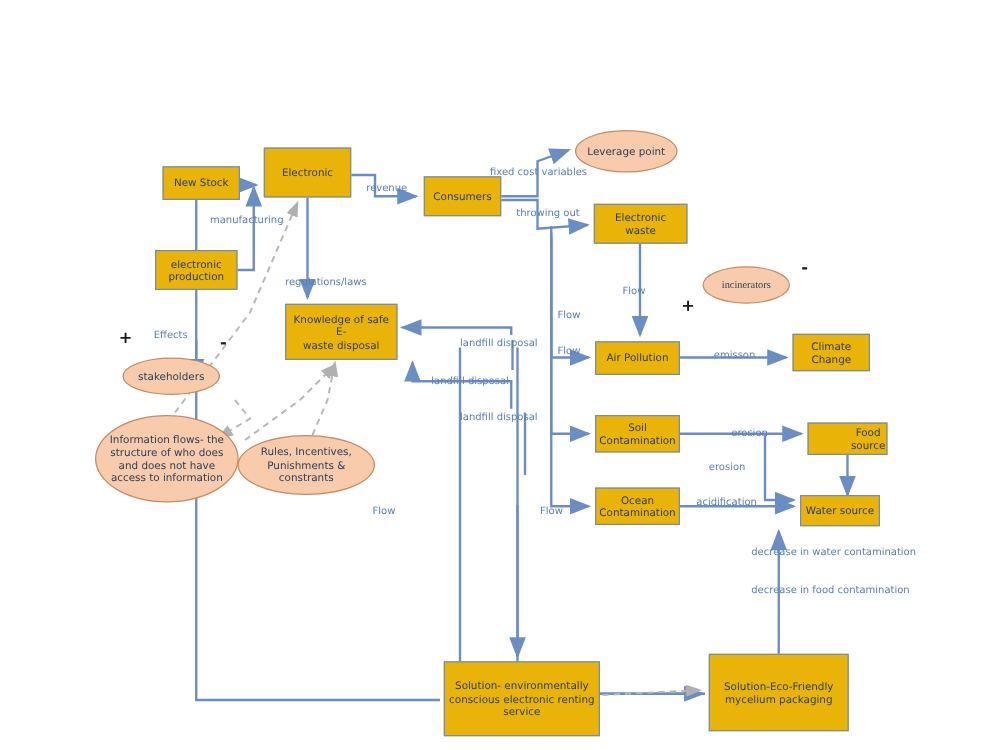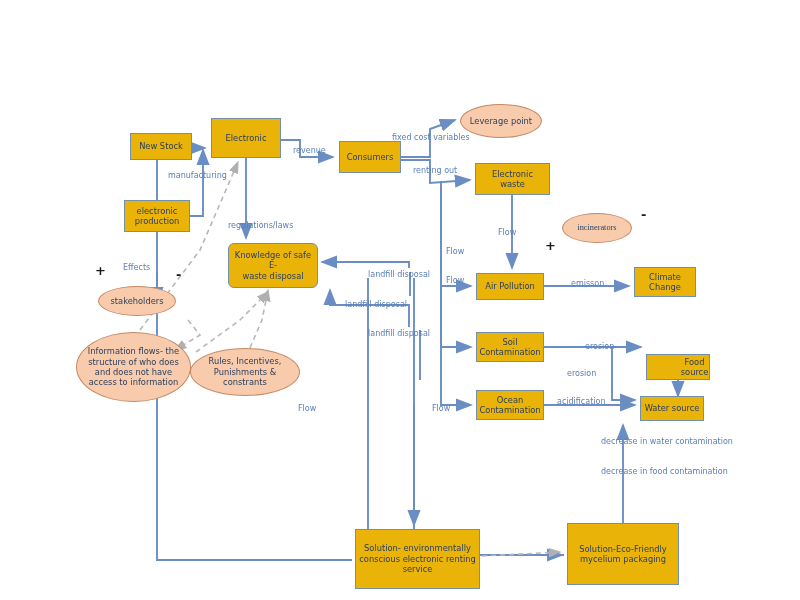--- a/index.html
+++ b/index.html
@@ -95,21 +95,21 @@
       </div>
       <div class="node ell" style="left: 460px; top: 104px; width: 82px; height: 34px;">
         <span style="white-space: pre-line;">Leverage point</span>
       </div>
       <div class="node rect" style="left: 475px; top: 163px; width: 75px; height: 32px;">
         <span style="white-space: pre-line;">Electronic waste</span>
       </div>
       <div class="node ell" style="left: 562px; top: 213px; width: 70px; height: 30px;">
         <span style="white-space: pre-line; font-family: Liberation Serif, serif;">incinerators</span>
       </div>
-      <div class="node rect" style="left: 228px; top: 243px; width: 90px; height: 45px; border-radius: 6px;">
+      <div class="node rect" style="left: 228px; top: 243px; width: 90px; height: 45px;">
         <span style="white-space: pre-line;">Knowledge of safe E-
 waste disposal</span>
       </div>
       <div class="node ell" style="left: 98px; top: 286px; width: 78px; height: 30px;">
         <span style="white-space: pre-line;">stakeholders</span>
       </div>
       <div class="node ell" style="left: 76px; top: 332px; width: 115px; height: 70px;">
         <span style="white-space: pre-line;">Information flows- the
 structure of who does
 and does not have
@@ -123,21 +123,21 @@
         <span style="white-space: pre-line;">Air Pollution</span>
       </div>
       <div class="node rect" style="left: 634px; top: 267px; width: 62px; height: 30px;">
         <span style="white-space: pre-line;">Climate
 Change</span>
       </div>
       <div class="node rect" style="left: 476px; top: 332px; width: 68px; height: 30px;">
         <span style="white-space: pre-line;">Soil
 Contamination</span>
       </div>
-      <div class="node rect" style="left: 646px; top: 354px; width: 64px; height: 26px; padding-left: 36px;">
+      <div class="node rect" style="left: 646px; top: 338px; width: 64px; height: 26px; padding-left: 36px;">
         <span style="white-space: pre-line;">Food source</span>
       </div>
       <div class="node rect" style="left: 476px; top: 390px; width: 68px; height: 30px;">
         <span style="white-space: pre-line;">Ocean
 Contamination</span>
       </div>
       <div class="node rect" style="left: 640px; top: 396px; width: 64px; height: 25px;">
         <span style="white-space: pre-line;">Water source</span>
       </div>
       <div class="node rect" style="left: 355px; top: 529px; width: 125px; height: 60px;">
@@ -148,21 +148,21 @@
       <div class="node rect" style="left: 567px; top: 523px; width: 112px; height: 62px;">
         <span style="white-space: pre-line;">Solution-Eco-Friendly
 mycelium packaging</span>
       </div>
     </div>
   <div id="labels-layer">
       <div class="elabel" style="left: 168px; top: 172px;">manufacturing</div>
       <div class="elabel" style="left: 228px; top: 222px;">regulations/laws</div>
       <div class="elabel" style="left: 293px; top: 147px;">revenue</div>
       <div class="elabel" style="left: 392px; top: 134px;">fixed cost variables</div>
-      <div class="elabel" style="left: 413px; top: 167px;">renting out</div>
+      <div class="elabel" style="left: 413px; top: 167px;">throwing out</div>
       <div class="elabel" style="left: 123px; top: 264px;">Effects</div>
       <div class="elabel" style="left: 498px; top: 229px;">Flow</div>
       <div class="elabel" style="left: 446px; top: 248px;">Flow</div>
       <div class="elabel" style="left: 446px; top: 277px;">Flow</div>
       <div class="elabel" style="left: 368px; top: 271px;">landfill disposal</div>
       <div class="elabel" style="left: 345px; top: 301px;">landfill disposal</div>
       <div class="elabel" style="left: 368px; top: 330px;">landfill disposal</div>
       <div class="elabel" style="left: 571px; top: 280px;">emisson</div>
       <div class="elabel" style="left: 585px; top: 343px;">erosion</div>
       <div class="elabel" style="left: 567px; top: 370px;">erosion</div>

